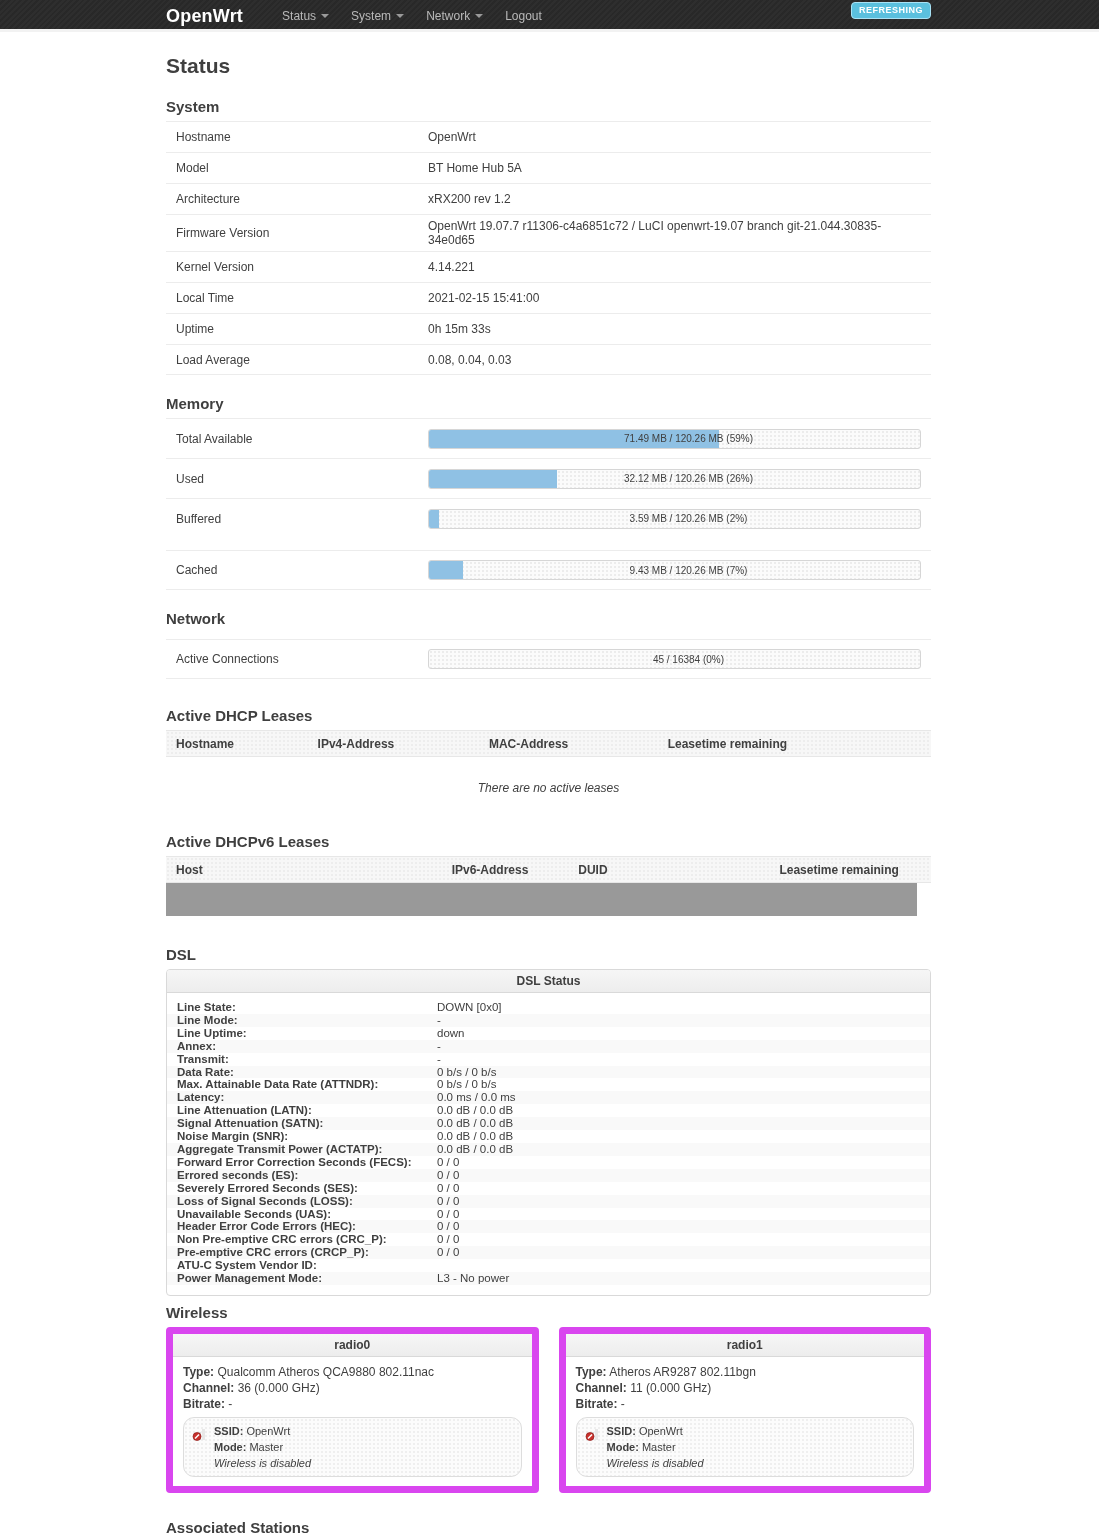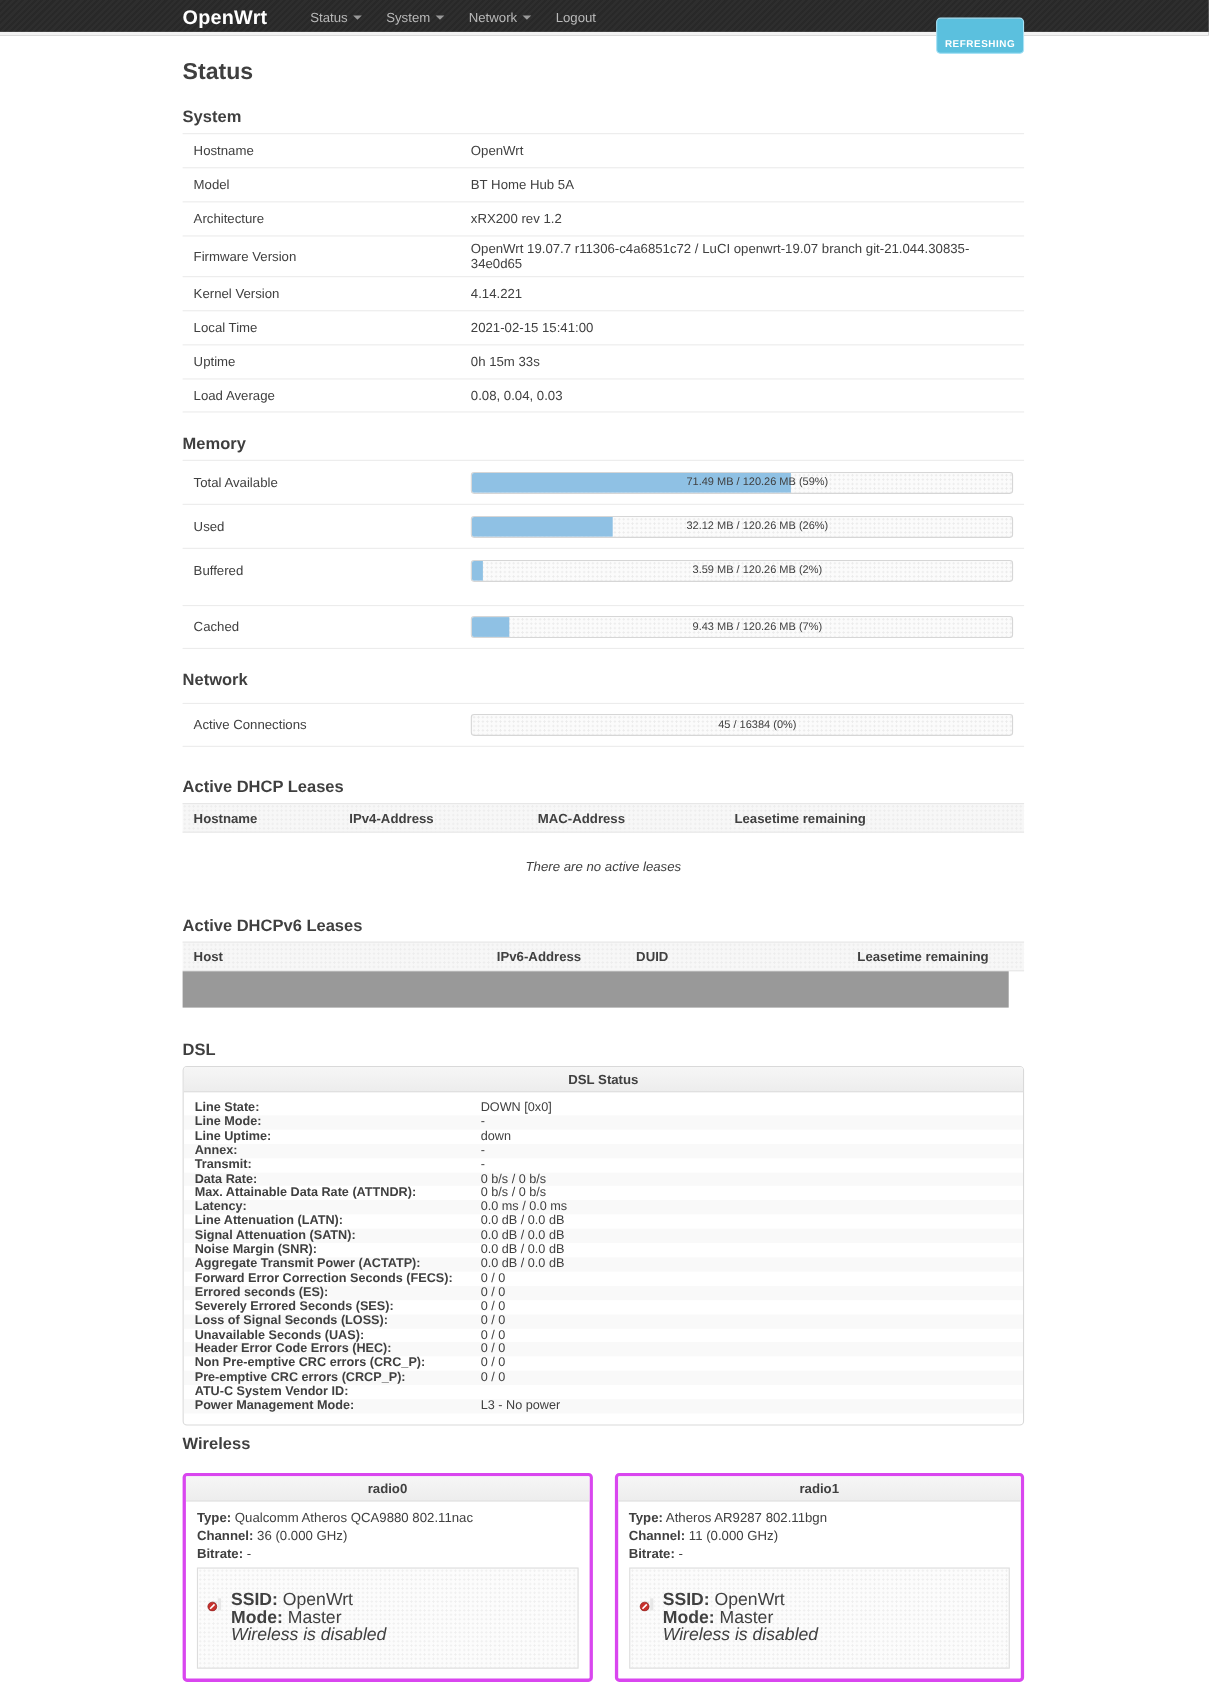--- a/index.html
+++ b/index.html
@@ -12,24 +12,24 @@
     background-image:repeating-linear-gradient(135deg, rgba(255,255,255,.02) 0 2px, rgba(0,0,0,.04) 2px 4px);
     border-bottom:3px solid #f2f2f2;
   }
   .nav-inner { width:765px; margin-left:166px; height:32px; display:flex; align-items:center; position:relative; }
   .brand { color:#fff; font-size:18px; font-weight:bold; letter-spacing:.2px; margin-right:28px; text-decoration:none; }
   .nav-menu { list-style:none; display:flex; align-items:center; height:100%; }
   .nav-menu li { height:100%; }
   .nav-menu a { display:flex; align-items:center; gap:5px; height:100%; padding:0 11px; color:#b9b9b9; font-size:12px; text-decoration:none; }
   .caret { width:0; height:0; border-left:4px solid transparent; border-right:4px solid transparent; border-top:4px solid #9a9a9a; display:inline-block; }
   .poll-badge {
-    position:absolute; right:0; top:16px;
+    position:absolute; right:0; top:2px;
     background:#5bc0de; border:1px solid #a8e2f5; border-radius:4px;
     color:#fff; font-size:9px; font-weight:bold; letter-spacing:.5px;
-    padding:18px 7px 3px; cursor:pointer;
+    padding:2px 7px 3px; cursor:pointer;
   }
 
   
   .content { width:765px; margin-left:166px; padding-top:14px; }
   h1 { font-size:21px; font-weight:bold; color:#3f3f3f; margin:8px 0 10px; }
   h2.section { font-size:15px; font-weight:bold; color:#3f3f3f; margin:20px 0 6px; }
 
   
   .kv-table { margin-top:2px; }
   .kv-row { display:grid; grid-template-columns:252px 1fr; align-items:center; min-height:31px; border-top:1px solid #ececec; padding:4px 10px; font-size:12px; }
@@ -70,27 +70,27 @@
     text-align:center; font-size:12px; font-weight:bold; color:#404040; padding:4px 0;
   }
   .dsl-body { padding:8px 0 10px; }
   .dsl-row { display:grid; grid-template-columns:260px 1fr; padding:0 10px; font-size:11.5px; line-height:12.9px; }
   .dsl-row:nth-child(even) { background:#f9f9f9; }
   .dsl-label { font-weight:bold; color:#404040; }
   .dsl-value { color:#404040; }
 
   
   .wifi-wrap { display:flex; gap:20px; margin-top:6px; }
-  .wifi-card { flex:1; border:3px solid #d946ef; border-radius:4px; overflow:hidden;margin-top:12px; }
+  .wifi-card { flex:1; border:7px solid #d946ef; border-radius:4px; overflow:hidden; }
   .wifi-body { padding:7px 10px 9px; font-size:12px; line-height:16px; }
   .wifi-body b { font-weight:bold; }
   .ssid-box {
-    margin-top:5px; border:1px solid #ddd; border-radius:0; padding:21px 8px;
+    margin-top:5px; border:1px solid #ddd; border-radius:11px; padding:5px 8px;
     background:#fcfcfc; background-image:radial-gradient(#efefef 1px, transparent 1px); background-size:4px 4px;
-    display:grid; grid-template-columns:22px 1fr; font-size:16px; line-height:16px;
+    display:grid; grid-template-columns:22px 1fr; font-size:11px; line-height:16px;
   }
   .ssid-icon { padding-top:2px; }
   .wifi-disabled-note { font-style:italic; }
 </style>
 </head>
 <body>
 
 <div class="navbar">
   <div class="nav-inner">
     <a href="#" class="brand">OpenWrt</a>

